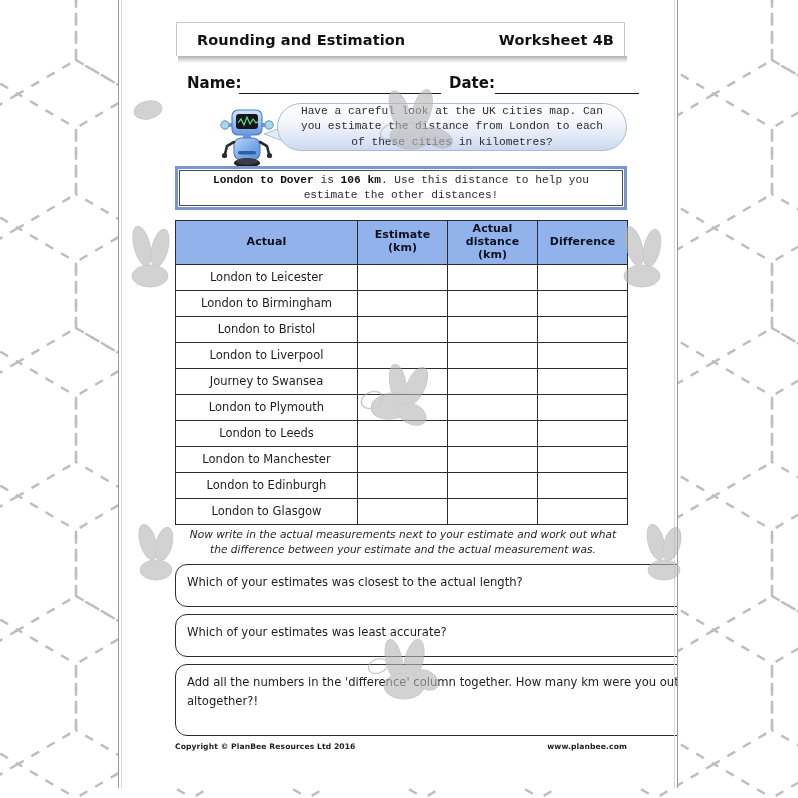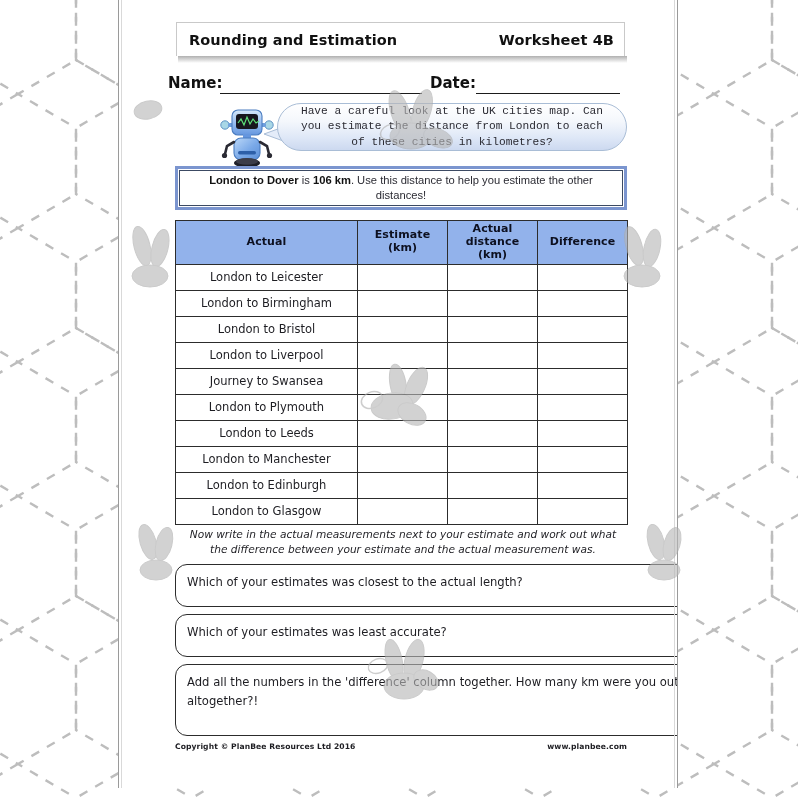--- a/index.html
+++ b/index.html
@@ -70,21 +70,21 @@
     left: 9px;
     top: 24px;
     width: 449px;
     height: 34px;
     border: 1px solid #c9c9c9;
     border-bottom: none;
     box-sizing: border-box;
     display: flex;
     align-items: center;
     justify-content: space-between;
-    padding: 0 10px 0 12px;
+    padding: 0 10px 0 20px;
   }
   .title-shadow {
     position: absolute;
     left: 11px;
     top: 58px;
     width: 449px;
     height: 7px;
     background: linear-gradient(to bottom, rgba(90,90,90,.48), rgba(255,255,255,0));
   }
   .title-left, .title-right {
@@ -92,21 +92,21 @@
     font-weight: bold;
     font-size: 14.5px;
     color: #111;
     letter-spacing: 0.1px;
     white-space: nowrap;
   }
 
   
   .namedate {
     position: absolute;
-    left: 1px;
+    left: 20px;
     top: 76px;
     width: 452px;
     height: 22px;
   }
   .nd-label {
     position: absolute;
     font-family: "DejaVu Sans", sans-serif;
     font-weight: bold;
     font-size: 15px;
     color: #111;
@@ -182,21 +182,21 @@
     inset: 1px;
     border: 1px solid #3c4a63;
     box-sizing: border-box;
     display: flex;
     align-items: center;
     justify-content: center;
     text-align: center;
     padding: 0 14px;
   }
   .infobox-text {
-    font-family: Liberation Sans, sans-serif;
+    font-family: Liberation Mono, monospace;
     font-size: 11.2px;
     line-height: 1.35;
     color: #2b2b33;
   }
   .infobox-text b { font-weight: bold; color: #111; }
 
   
   .wtable {
     position: absolute;
     left: 8px;

